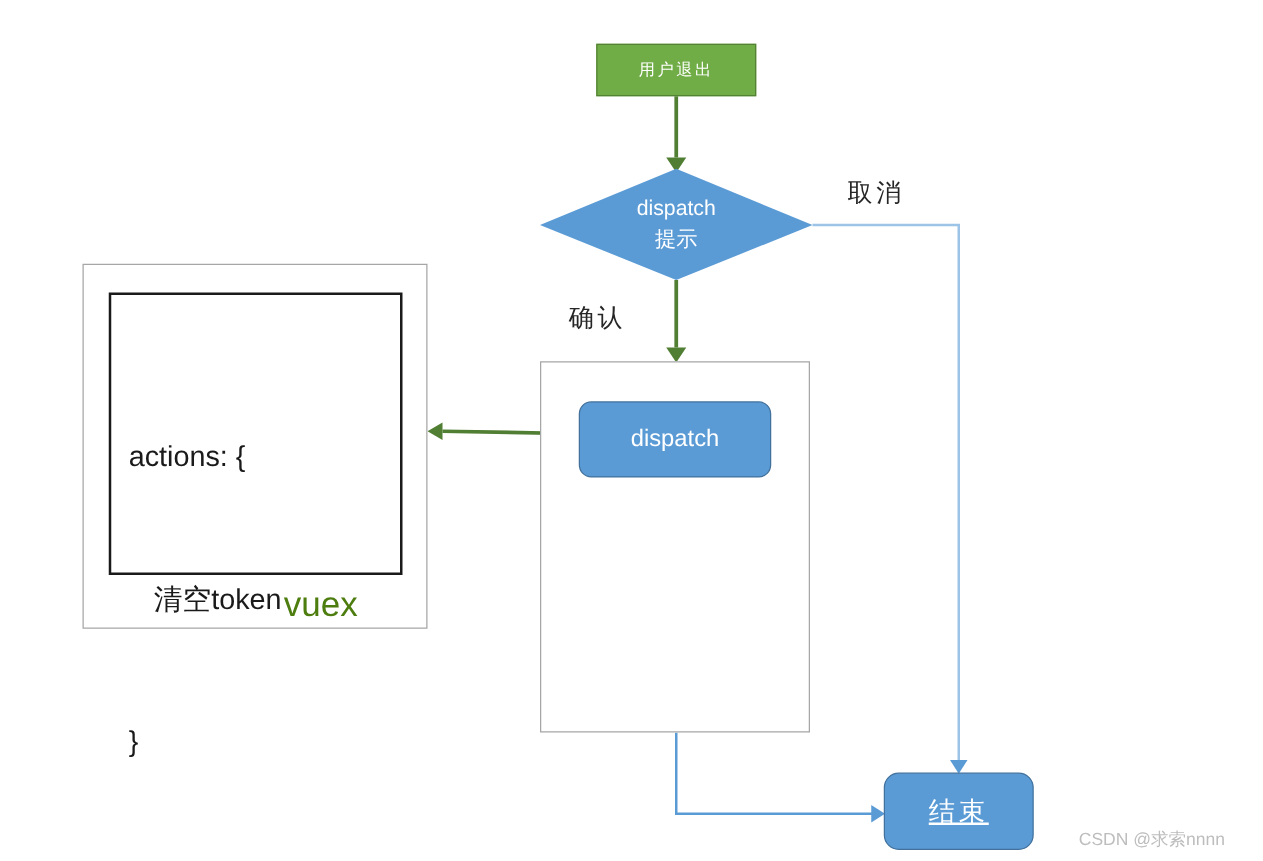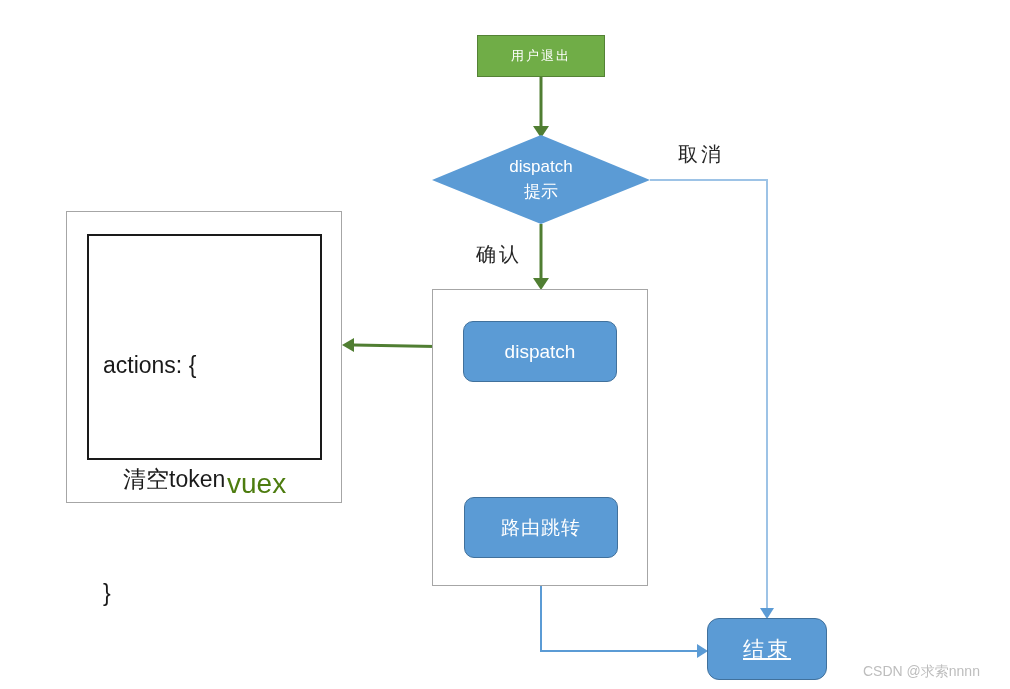--- a/index.html
+++ b/index.html
@@ -119,21 +119,21 @@
   }
 
   .edge-label {
     position: absolute;
     color: #262626;
     font-size: 20px;
     font-family: "Liberation Serif", "DejaVu Serif", serif;
     letter-spacing: 3px;
   }
   .cancel-label { left: 678px; top: 141px; }
-  .confirm-label { left: 476px; top: 241px; }
+  .confirm-label { left: 455px; top: 241px; }
 
   .watermark {
     position: absolute;
     left: 863px; top: 663px;
     font-size: 14px;
     color: #BDBDBD;
   }
 </style>
 </head>
 <body>
@@ -181,23 +181,20 @@
 
   <div class="edge-label cancel-label">取消</div>
   <div class="edge-label confirm-label">确认</div>
 
   <div class="container-box"></div>
 
   <div class="node blue-btn dispatch-node">
     <span>dispatch</span>
   </div>
 
-  <div class="node blue-btn route-node">
-    <span>路由跳转</span>
-  </div>
 
   <div class="node blue-btn end-node">
     <span>结束</span>
   </div>
 
   <div class="vuex-outer">
     <div class="vuex-inner">
       <div class="code-block">
         <div>actions: {</div>
         <div class="code-line-indent">清空token</div>

